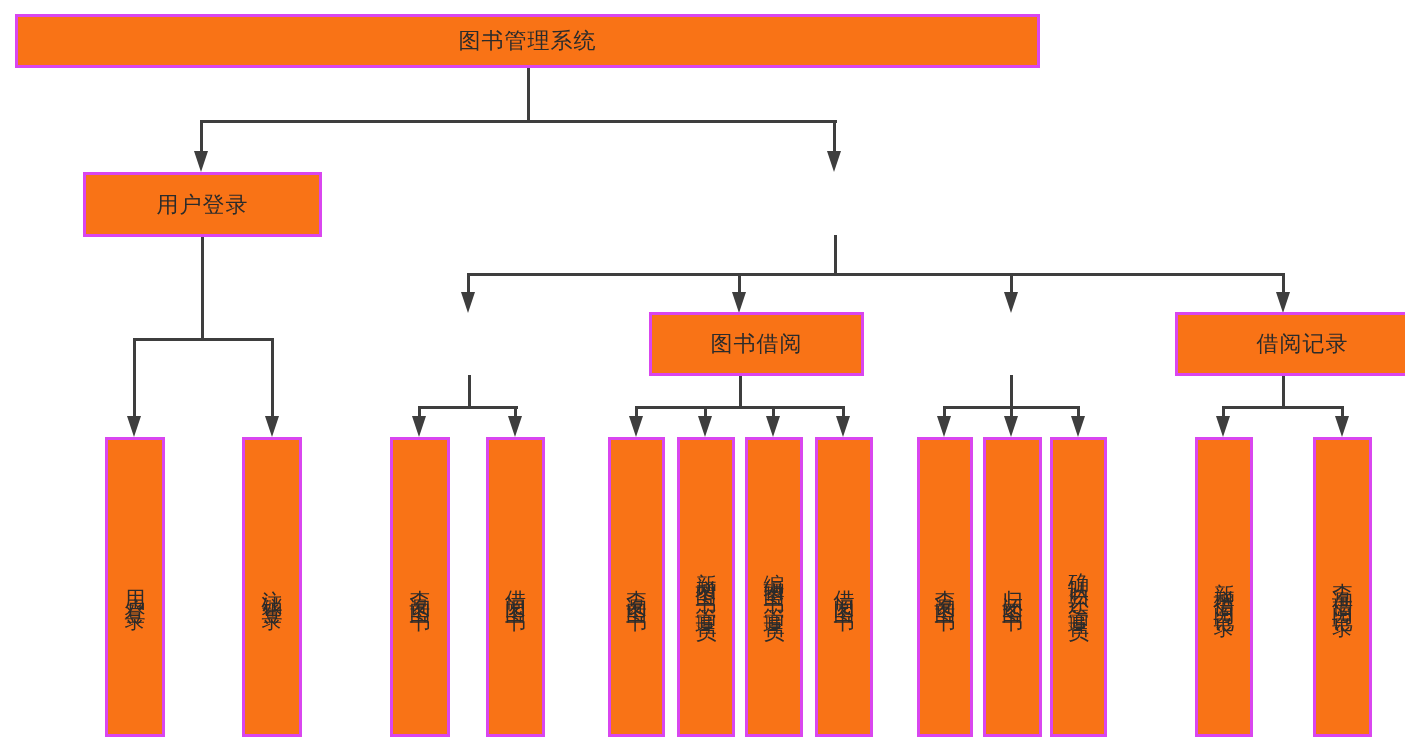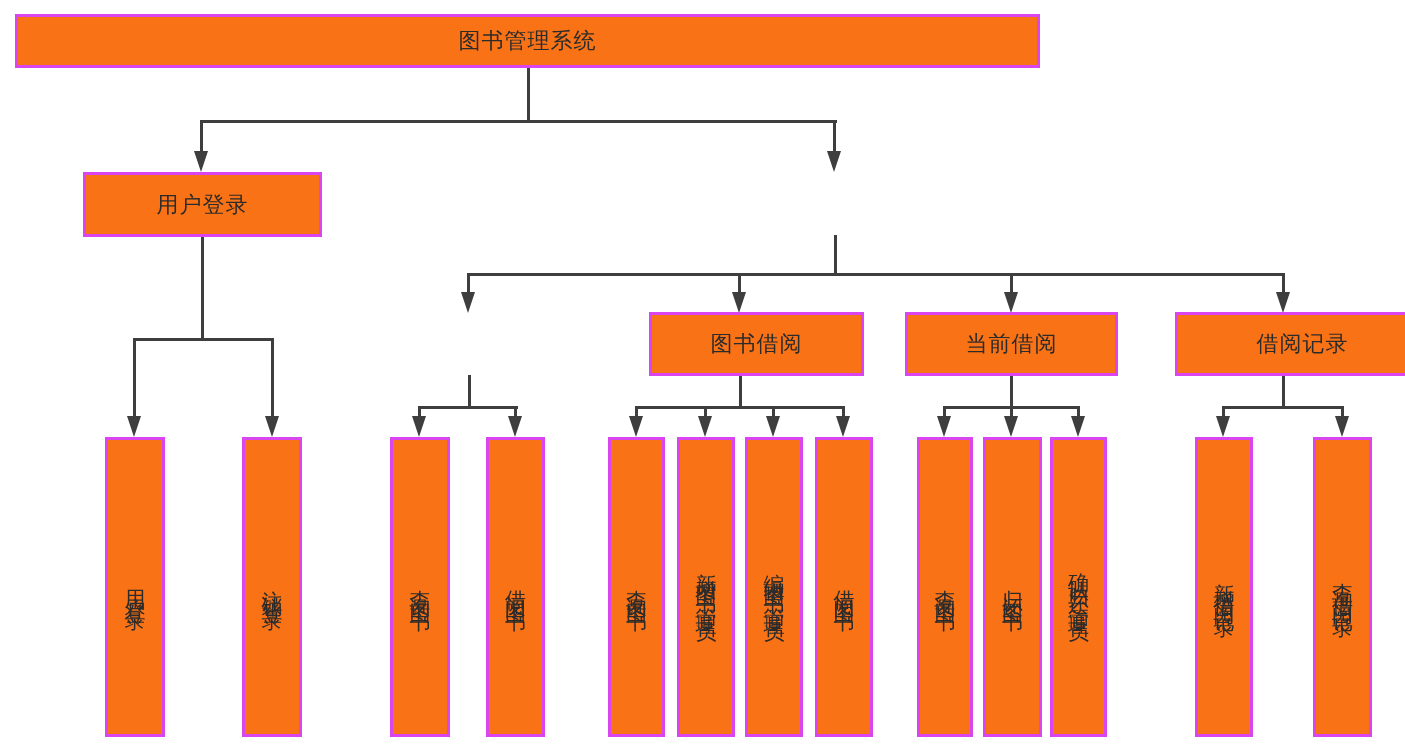--- a/index.html
+++ b/index.html
@@ -107,23 +107,20 @@
     <span class="hlabel">图书管理系统</span>
   </div>
 
   <div class="box" style="left:83px;top:172px;width:239px;height:65px;">
     <span class="hlabel">用户登录</span>
   </div>
 
   <div class="box" style="left:633px;top:312px;width:215px;height:64px;margin-left:16px;">
     <span class="hlabel">图书借阅</span>
   </div>
-  <div class="box" style="left:905px;top:312px;width:213px;height:64px;">
-    <span class="hlabel">当前借阅</span>
-  </div>
   <div class="box" style="left:1175px;top:312px;width:255px;height:64px;">
     <span class="hlabel">借阅记录</span>
   </div>
 
   <div class="box" style="left:105px;top:437px;width:60px;height:300px;">
     <span class="vlabel">用户登录</span>
   </div>
   <div class="box" style="left:242px;top:437px;width:60px;height:300px;">
     <span class="vlabel">注销登录</span>
   </div>

